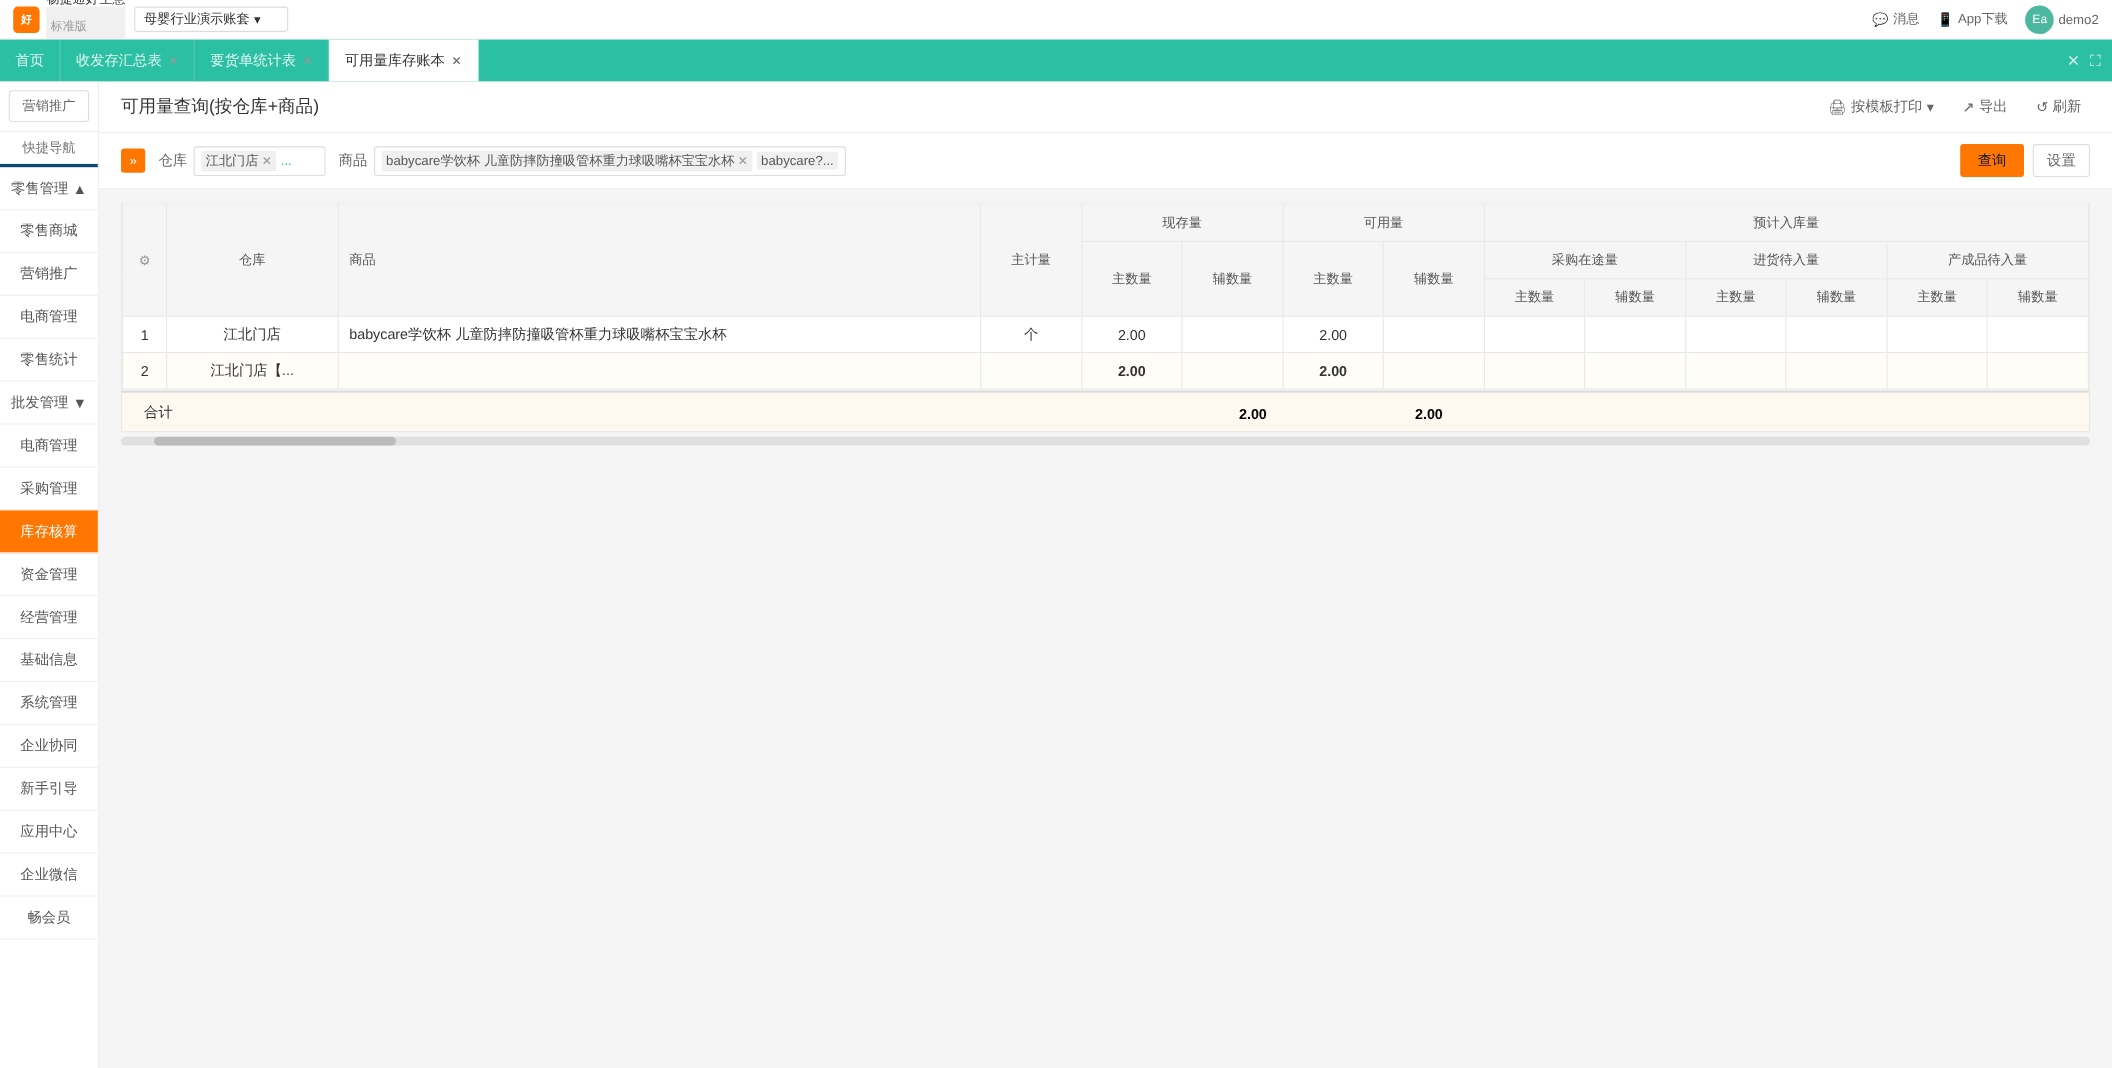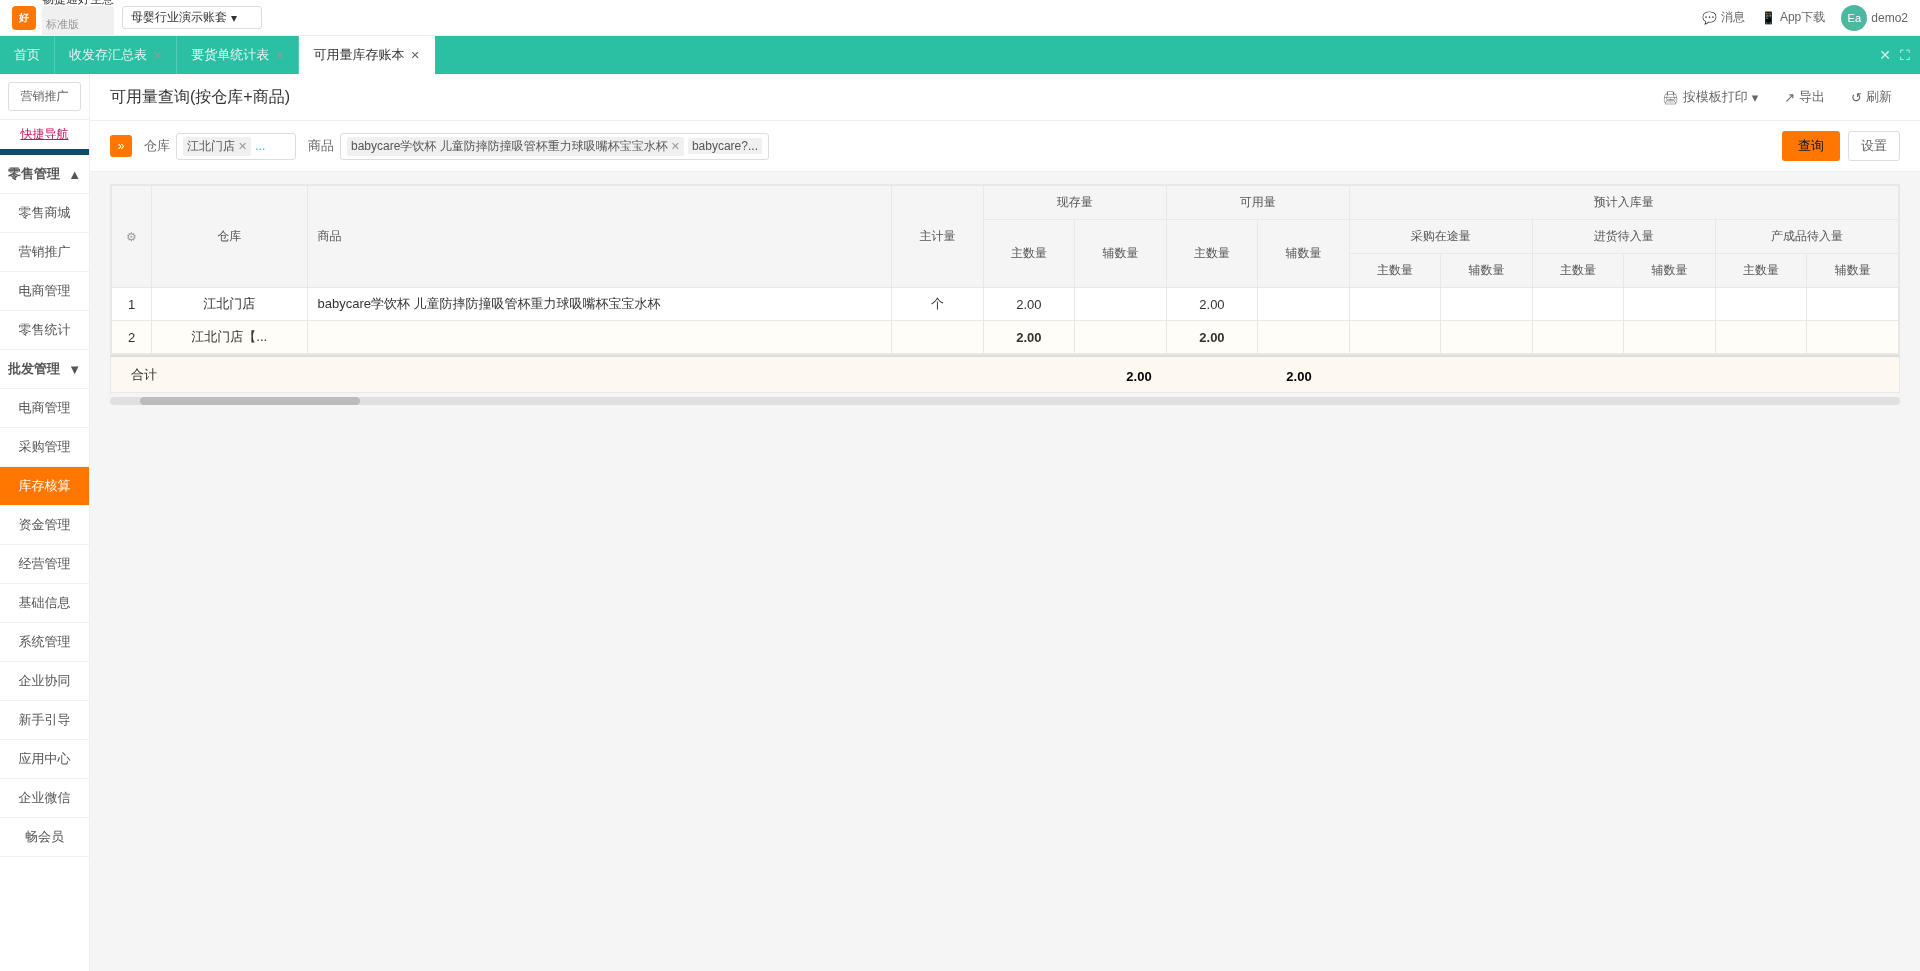--- a/index.html
+++ b/index.html
@@ -40,28 +40,28 @@
     
     .main-layout { display: flex; flex: 1; overflow: hidden; }
 
     
     .sidebar {
       width: 90px; background: #fff; border-right: 1px solid #eee;
       display: flex; flex-direction: column; overflow-y: auto; flex-shrink: 0;
     }
     .sidebar-search { padding: 8px; border-bottom: 1px solid #eee; }
     .sidebar-search-btn { width: 100%; padding: 5px; background: #fff; border: 1px solid #ddd; border-radius: 3px; font-size: 12px; color: #666; cursor: pointer; text-align: center; }
-    .sidebar-nav-btn { padding: 6px; text-align: center; font-size: 12px; color: #be185d; border-bottom: 6px solid #0c4a6e; cursor: pointer; text-decoration: underline; }
+    .sidebar-nav-btn { padding: 6px; text-align: center; font-size: 12px; color: #737373; border-bottom: 3px solid #0c4a6e; cursor: pointer; }
     .sidebar-item {
       padding: 10px 6px; text-align: center; font-size: 13px; color: #555;
       cursor: pointer; border-bottom: 1px solid #f0f0f0; display: flex;
       align-items: center; justify-content: center; gap: 4px;
     }
     .sidebar-item.active { background: #ff7700; color: #fff; border-radius: 0; }
-    .sidebar-item.has-arrow { justify-content: space-between; padding: 10px 8px; font-weight: bold; }
+    .sidebar-item.has-arrow { padding: 10px 8px; }
 
     
     .content { flex: 1; overflow: hidden; display: flex; flex-direction: column; padding: 0; }
 
     
     .page-header {
       display: flex; align-items: center; justify-content: space-between;
       padding: 10px 20px; background: #fff; border-bottom: 1px solid #eee;
     }
     .page-title { font-size: 16px; font-weight: 500; color: #333; }

